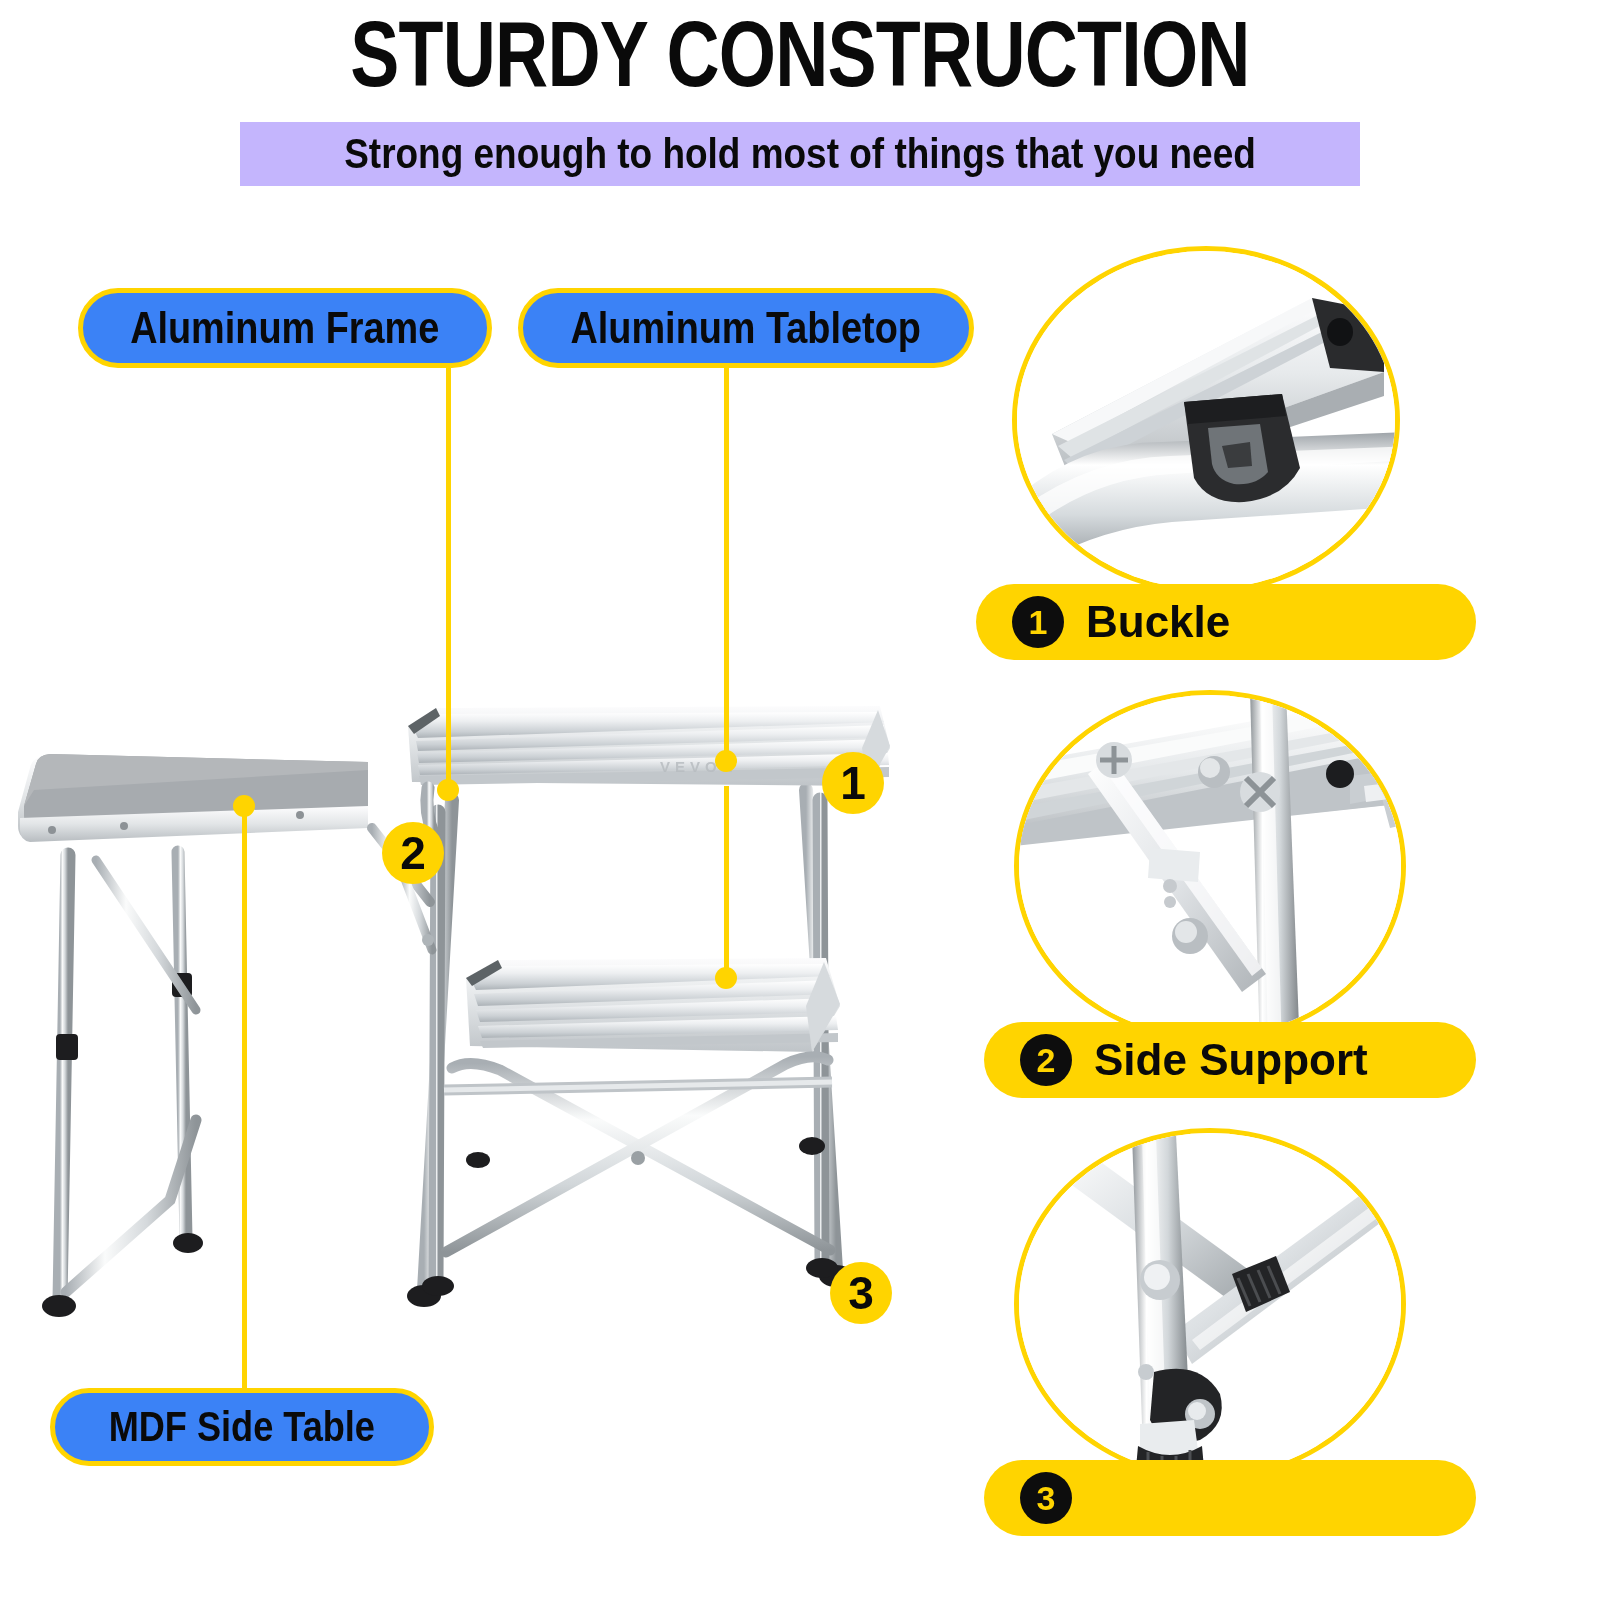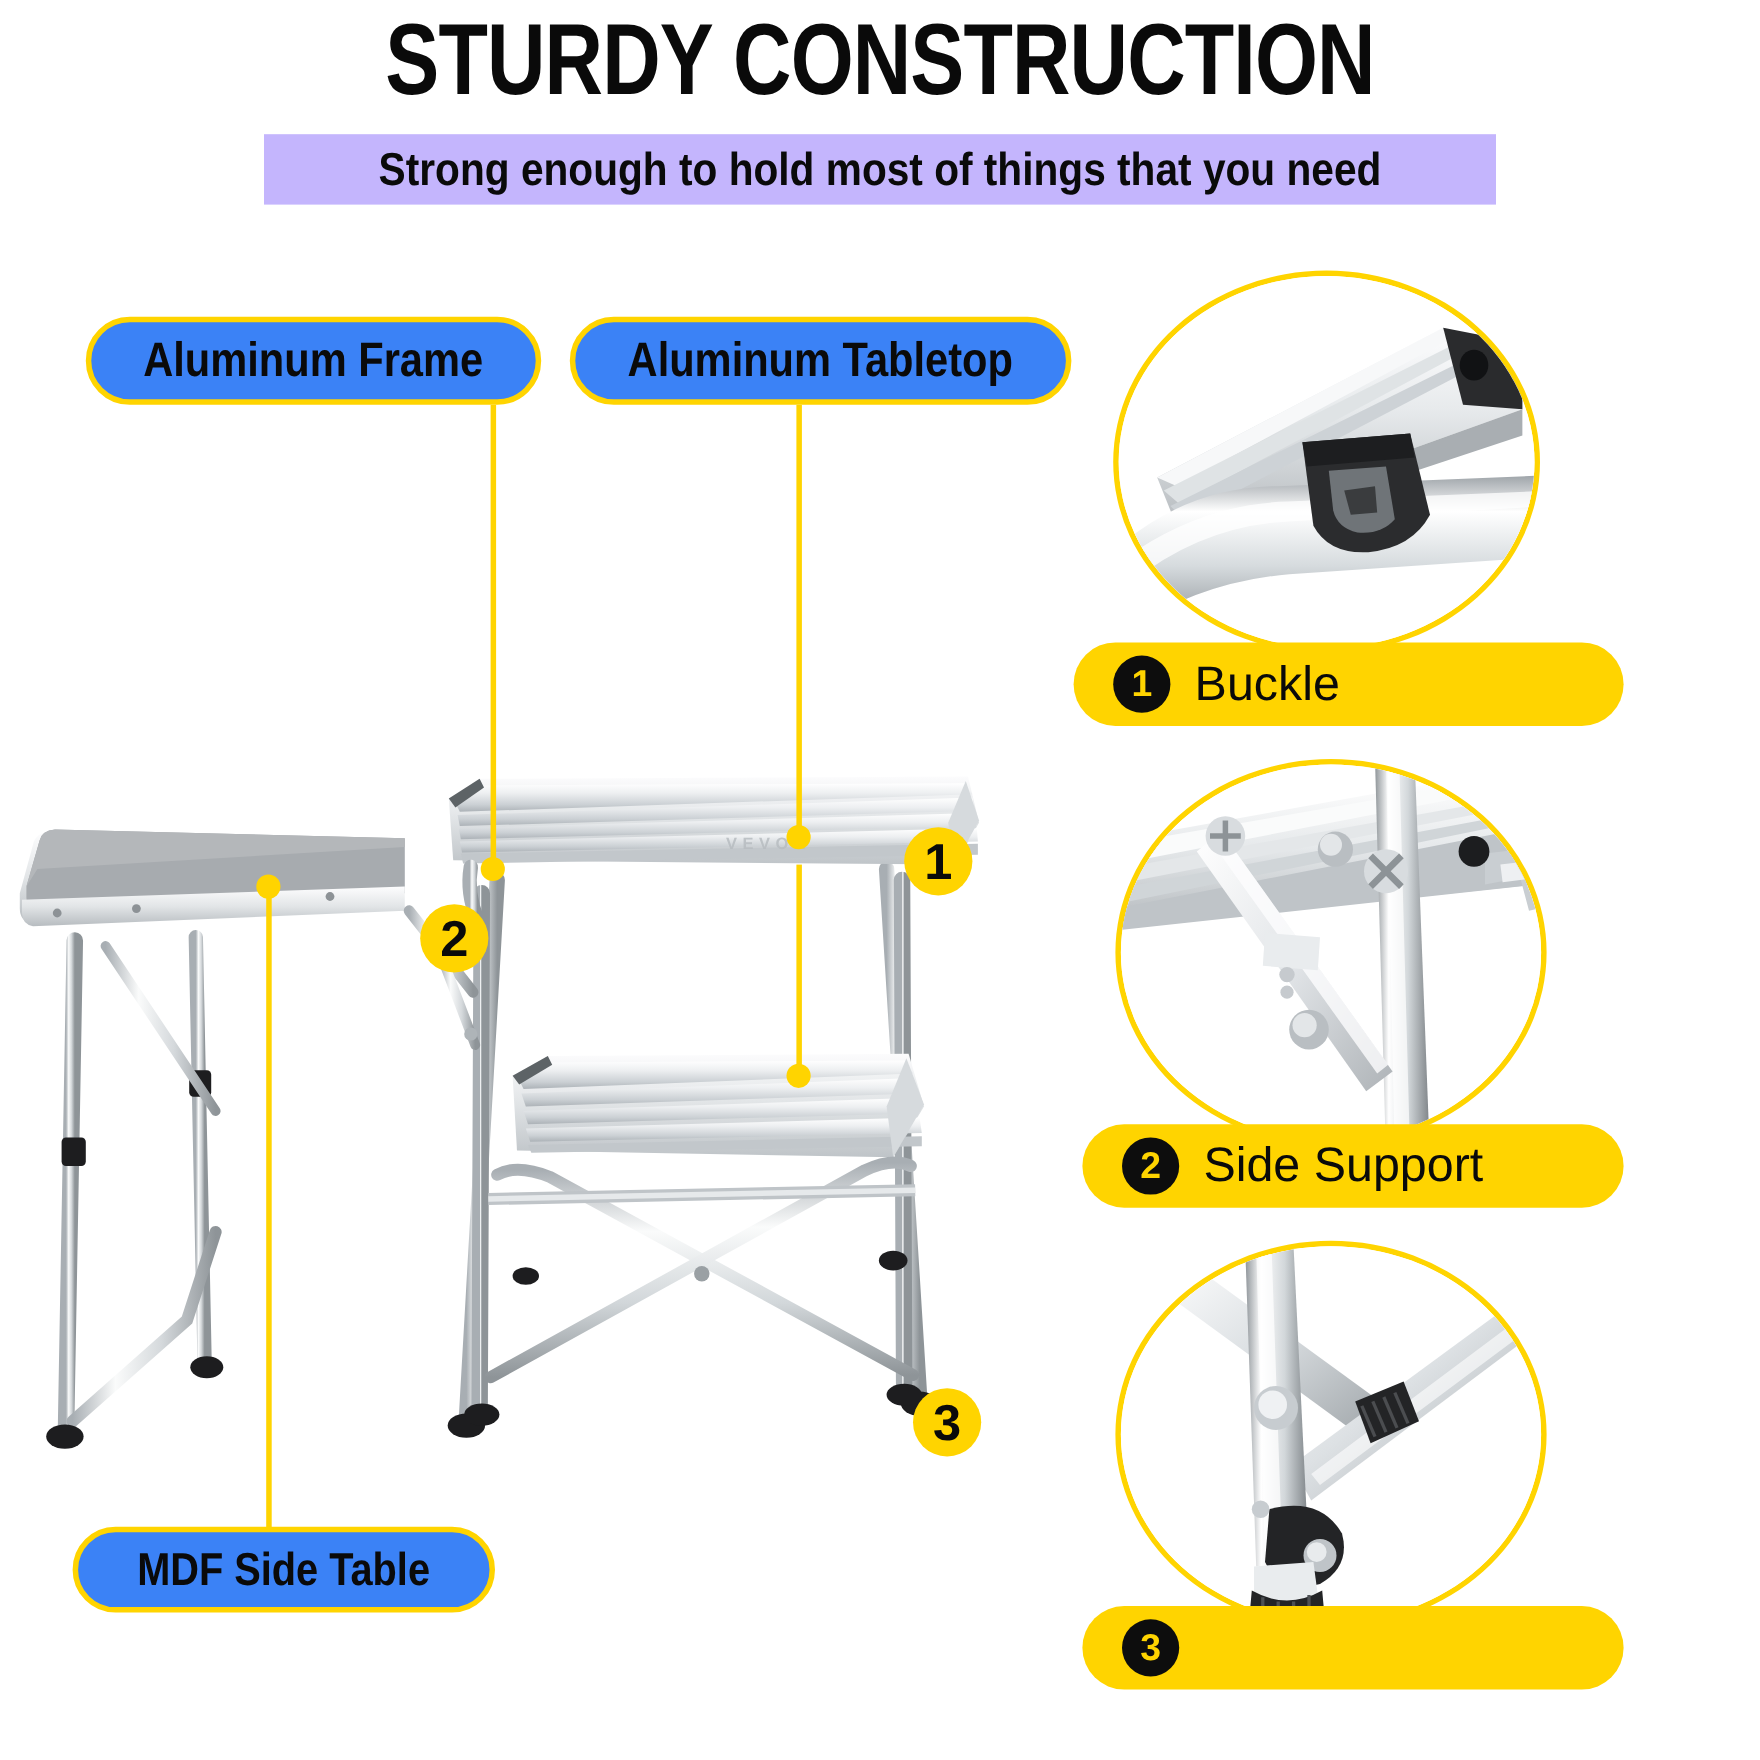--- a/index.html
+++ b/index.html
@@ -93,21 +93,21 @@
   }
   .pill .badge{
     width:52px;height:52px;border-radius:50%;
     background:#0d0d0d;
     display:flex;align-items:center;justify-content:center;
     font-size:34px;font-weight:bold;color:#FFD400;
     flex:0 0 auto;
   }
   .pill .ptext{
     margin-left:22px;
-    font-size:44px;font-weight:normal;color:#0a0a0a;
+    font-size:44px;font-weight:bold;color:#0a0a0a;
     white-space:nowrap;
   }
 
   
   #product{position:absolute;left:0;top:0;width:1000px;height:1600px;z-index:2;}
 </style>
 </head>
 <body>
 
 <div id="stage">
@@ -254,21 +254,21 @@
   <div class="dot" style="left:437px;top:779px;"></div>
 
   <div class="callout" style="left:518px;top:288px;width:456px;height:80px;font-size:44px;">
     <span>Aluminum Tabletop</span>
   </div>
   <div class="leader" style="left:724px;top:368px;height:396px;"></div>
   <div class="dot" style="left:715px;top:750px;"></div>
   <div class="leader" style="left:724px;top:786px;height:194px;"></div>
   <div class="dot" style="left:715px;top:967px;"></div>
 
-  <div class="callout" style="left:66px;top:1388px;width:384px;height:78px;font-size:42px;">
+  <div class="callout" style="left:50px;top:1388px;width:384px;height:78px;font-size:42px;">
     <span>MDF Side Table</span>
   </div>
   <div class="leader" style="left:242px;top:806px;height:584px;"></div>
   <div class="dot" style="left:233px;top:795px;"></div>
 
   <div class="marker" style="left:822px;top:752px;">
     <span>1</span>
   </div>
   <div class="marker" style="left:382px;top:822px;">
     <span>2</span>

